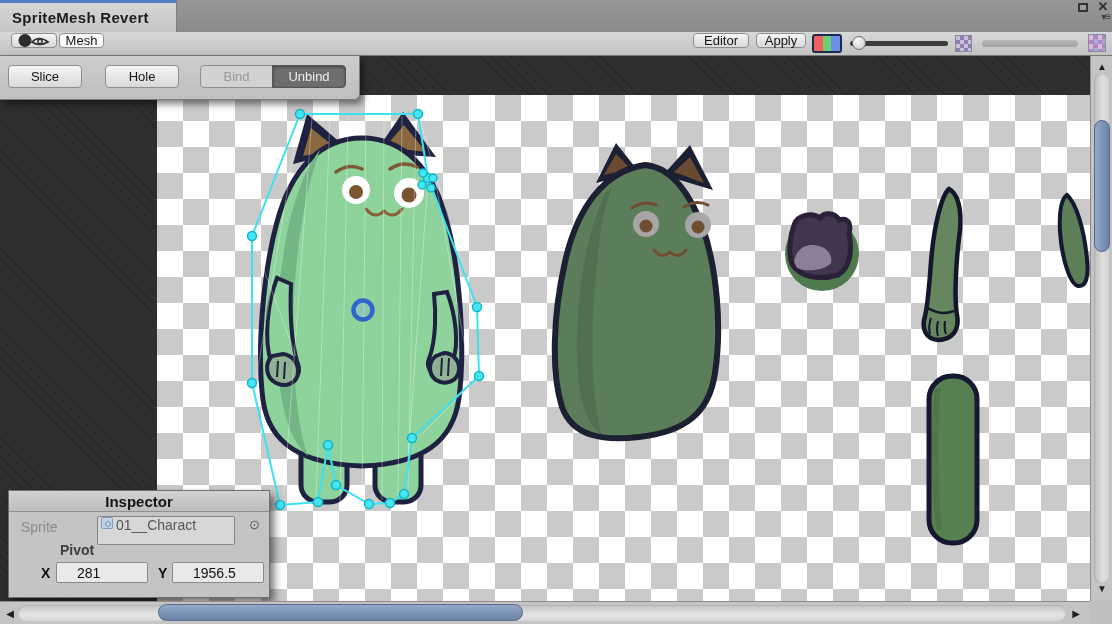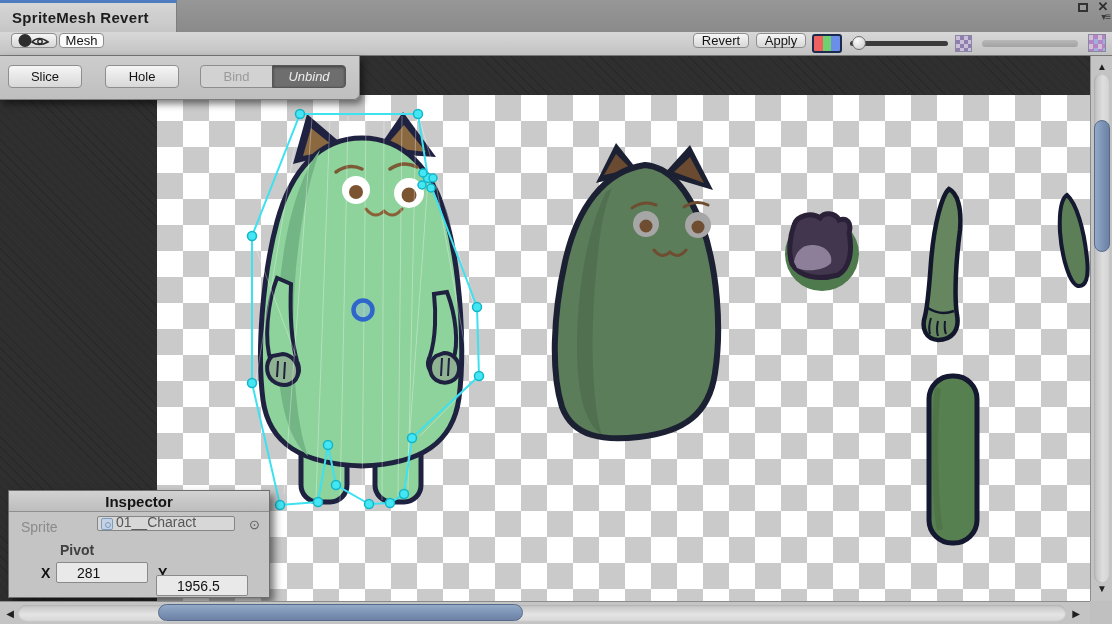--- a/index.html
+++ b/index.html
@@ -66,47 +66,47 @@
   .mesh-toolbar { position:absolute; left:0; top:0; width:360px; height:44px;
     background:linear-gradient(#cdcdcd,#bfbfbf); border:1px solid #7c7c7c; border-top:none; border-left:none;
     border-radius:0 0 6px 0; box-shadow:3px 4px 7px rgba(0,0,0,.5); }
   .mesh-toolbar .btn { position:absolute; top:9px; height:23px; }
   .slice-btn { left:8px;  width:74px; }
   .hole-btn  { left:105px; width:74px; }
   .bind-btn  { left:200px; width:73px; border-radius:4px 0 0 4px;
     background:#d2d2d2; color:#9a9a9a; }
   .unbind-btn{ left:272px; width:74px; border-radius:0 4px 4px 0;
     background:#6e6e6e; color:#ececec; border-color:#565656;
-    box-shadow:inset 0 1px 3px rgba(0,0,0,.45);font-style:italic; }
+    box-shadow:inset 0 1px 3px rgba(0,0,0,.45); }
 
   
   .inspector { position:absolute; left:8px; top:434px; width:262px; height:108px;
     background:#c4c4c4; border:1px solid #6f6f6f; box-shadow:4px 5px 8px rgba(0,0,0,.55); }
   .insp-header { height:21px; background:linear-gradient(#d2d2d2,#bdbdbd);
     border-bottom:1px solid #8f8f8f; text-align:center; font-size:15px; font-weight:bold;
     color:#141414; line-height:21px; }
   .insp-row { position:relative; height:28px; }
   .lbl-sprite { position:absolute; left:12px; top:7px; font-size:14px; color:#8a8a8a; }
-  .obj-field { position:absolute; left:88px; top:4px; width:138px; height:15px;
+  .obj-field { position:absolute; left:88px; top:4px; width:138px; height:29px;
     background:#d7d7d7; border:1px solid #868686; border-radius:2px;
-    display:flex; align-items:flex-end; overflow:hidden; white-space:nowrap; }
+    display:flex; align-items:flex-start; overflow:hidden; white-space:nowrap; }
   .sprite-ico { width:12px; height:12px; margin:0 3px 0 3px; flex:0 0 auto;
     border:1px solid #7e9cc0; background:#c3d2e4; border-radius:2px; position:relative; }
   .sprite-ico::after { content:""; position:absolute; left:3px; top:3px; width:4px; height:4px;
     border-radius:50%; border:1px solid #7e9cc0; }
   .obj-text { font-size:14px; color:#555; }
   .picker { position:absolute; left:240px; top:5px; font-size:13px; color:#5a5a5a; }
   .insp-pivot { padding-left:22px; font-size:14px; font-weight:bold; color:#404040; height:22px; line-height:20px;margin-left:29px;}
   .insp-row2 { position:relative; height:26px; }
   .axis { position:absolute; top:3px; font-size:14px; font-weight:bold; color:#101010; }
   .axis.x { left:32px; } .axis.y { left:149px; }
   .field { position:absolute; top:0px; width:92px; height:21px; background:#e9e9e9;
     border:1px solid #8a8a8a; border-radius:2px; font-family:"Liberation Sans",sans-serif;
     font-size:14px; color:#111; padding-left:20px; }
-  .field.fx { left:47px; } .field.fy { left:147px;margin-top:13px; }
+  .field.fx { left:47px; } .field.fy { left:163px; }
 
   
   .vscroll { position:absolute; left:1090px; top:0; width:22px; height:545px;
     background:#c4c4c4; border-left:1px solid #8c8c8c; }
   .v-up,.v-down { position:absolute; left:0; width:22px; height:18px; text-align:center;
     font-size:10px; color:#1f1f1f; line-height:18px; }
   .v-up { top:2px; } .v-down { bottom:3px; }
   .v-track { position:absolute; left:3px; top:18px; width:16px; height:509px;
     background:linear-gradient(90deg,#bdbdbd,#dedede 55%,#d2d2d2); border-radius:8px;
     box-shadow:inset 0 0 2px rgba(0,0,0,.25); }
@@ -142,21 +142,21 @@
 
   <div class="toolbar">
     <button class="btn eye-btn">
       <svg width="34" height="15" viewBox="0 0 34 15">
         <circle cx="8" cy="7.5" r="6.5" fill="#2c2c2c"></circle>
         <path d="M15,9 Q22,2 31,9 Q22,14 15,9 Z" fill="none" stroke="#2c2c2c" stroke-width="1.6"></path>
         <circle cx="23" cy="8.6" r="2.2" fill="none" stroke="#2c2c2c" stroke-width="1.4"></circle>
       </svg>
     </button>
     <button class="btn tab-mesh">Mesh</button>
-    <button class="btn revert-btn">Revert</button>
+    <button class="btn revert-btn">Editor</button>
     <button class="btn apply-btn">Apply</button>
     <button class="swatch-btn">
         <i class="r"></i>
         <i class="g"></i>
         <i class="b"></i>
       </button>
     <div class="slider">
       <div class="track"></div>
       <div class="knob"></div>
     </div>

